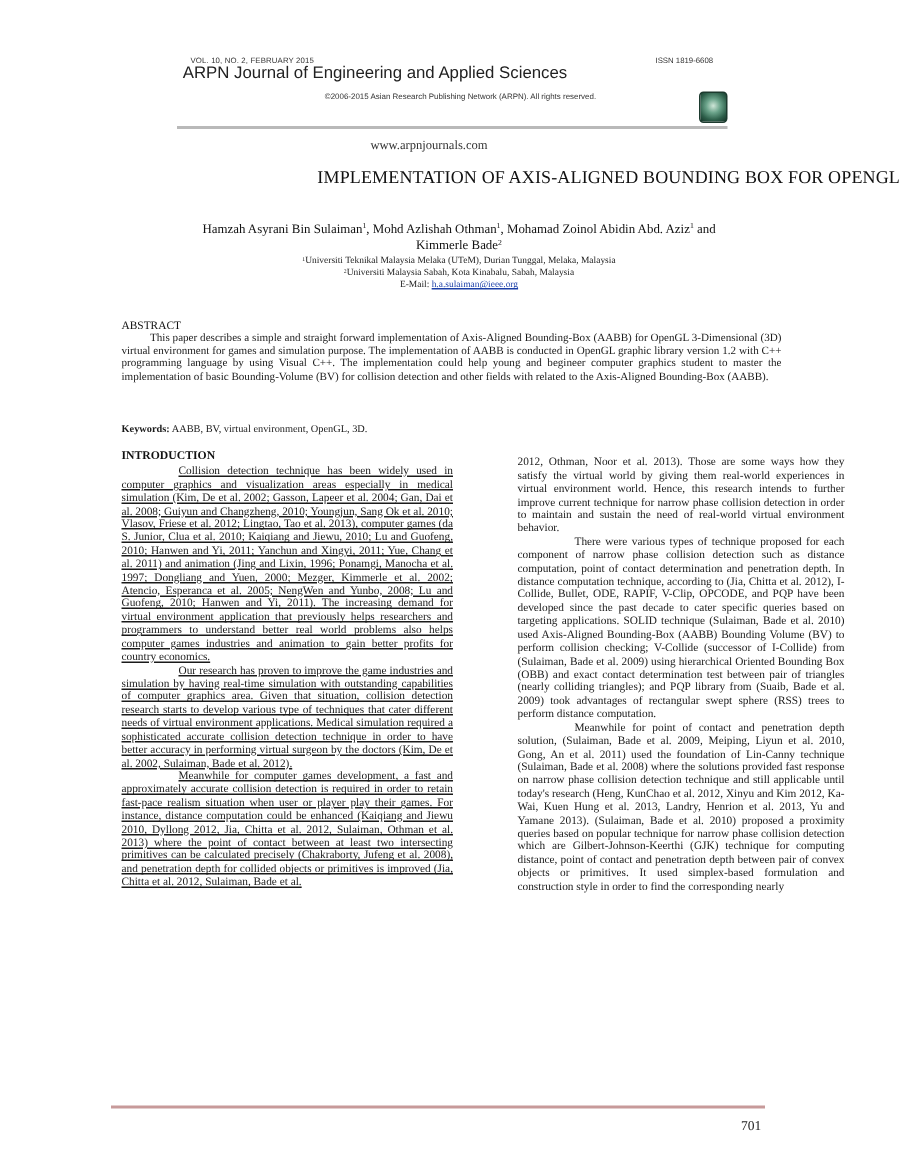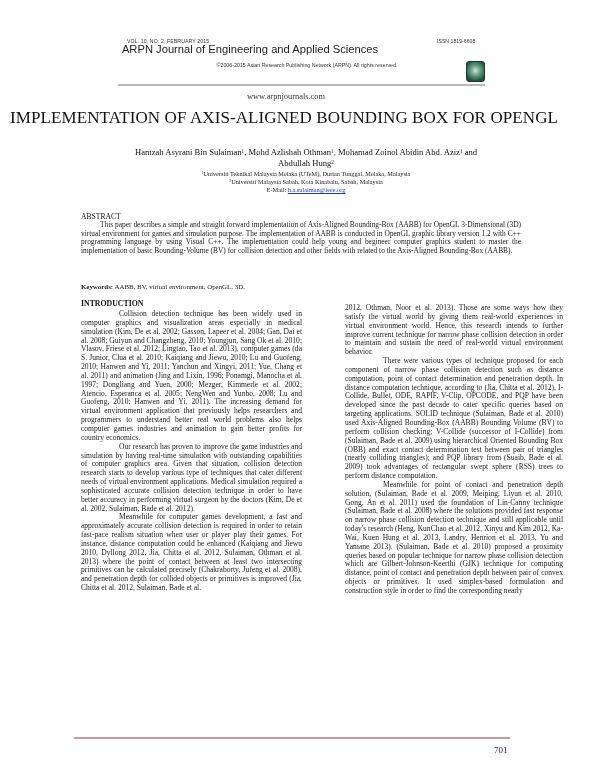--- a/index.html
+++ b/index.html
@@ -5,32 +5,32 @@
   html, body { margin:0; padding:0; background:#ffffff; }
   body { width:600px; height:776px; position:relative; overflow:hidden; font-family:"Liberation Serif", serif; color:#1a1a1a; }
   .hdr-vol { position:absolute; left:127px; top:38px; font-family:"Liberation Sans", sans-serif; font-size:5.2px; color:#333; letter-spacing:0.1px; }
   .hdr-issn { position:absolute; left:437px; top:38px; font-family:"Liberation Sans", sans-serif; font-size:5.2px; color:#333; }
   .hdr-journal { position:absolute; left:0; width:492px; top:43px; text-align:center; font-family:"Liberation Sans", sans-serif; font-size:11.2px; color:#222; padding-left:8px; box-sizing:border-box; }
   .hdr-copy { position:absolute; left:0; width:600px; top:62px; text-align:center; font-family:"Liberation Sans", sans-serif; font-size:5.3px; color:#333; padding-left:14px; box-sizing:border-box; }
   .logo { position:absolute; left:466px; top:61px; width:19px; height:21px; border-radius:3px;
           background: radial-gradient(circle at 50% 45%, #cfe6d8 0%, #6aa38a 35%, #2d5f4a 70%, #153328 100%); border:1px solid #1c3a2e; box-sizing:border-box; }
   .hdr-rule { position:absolute; left:118px; top:84px; width:367px; height:2px; background:#b9b9b9; }
   .site { position:absolute; left:0; width:564px; top:92px; text-align:center; font-size:8.4px; color:#333; padding-left:8px; box-sizing:border-box; }
-  .title { position:absolute; left:0; width:600px; top:111px; text-align:left; font-size:17px; line-height:14px; color:#111; letter-spacing:0.1px; padding-left:10px; box-sizing:border-box; }
+  .title { position:absolute; left:0; width:600px; top:111px; text-align:right; font-size:12px; line-height:14px; color:#111; letter-spacing:0.1px; padding-left:10px; box-sizing:border-box; }
   .authors { position:absolute; left:0; width:600px; top:147px; text-align:center; font-size:8.6px; line-height:11px; color:#111; padding-left:12px; box-sizing:border-box; }
   .affil { position:absolute; left:0; width:600px; top:170px; text-align:center; font-size:6.3px; line-height:8.2px; color:#222; padding-left:12px; box-sizing:border-box; }
   .affil a { color:#1b3fa8; text-decoration:underline; }
   sup { font-size:60%; vertical-align:top; position:relative; top:-1px; }
   .abs-head { position:absolute; left:81px; top:212px; font-weight:normal; font-size:7.6px; color:#111; }
   .abs-body { position:absolute; left:81px; top:221px; width:440px; font-size:7.4px; line-height:8.7px; text-align:justify; color:#1a1a1a; }
   .abs-body .ind { display:inline-block; width:19px; }
   .kw { position:absolute; left:81px; top:283px; font-size:6.9px; color:#1a1a1a; }
   .kw b { font-weight:bold; }
   .col { position:absolute; font-size:7.55px; line-height:8.85px; text-align:justify; color:#1a1a1a; }
-  .col-left { left:81px; top:310px; width:221px; }
+  .col-left { left:81px; top:310px; width:221px;text-decoration:underline; }
   .col-right { left:310px; top:304px; width:218px;margin-left:35px; }
   .sec-head { position:absolute; left:81px; top:299px; font-weight:bold; font-size:7.8px; color:#111; }
   .col p { margin:0; }
   .col .ind { display:inline-block; width:38px; }
   .foot-rule { position:absolute; left:74px; top:737px; width:436px; height:2px; background:#c79a9a; }
   .page-num { position:absolute; left:494px; top:745px; font-size:9px; color:#222; }
 </style>
 </head>
 <body>
 
@@ -45,21 +45,21 @@
 
   <div class="title">
     <div>IMPLEMENTATION OF AXIS-ALIGNED BOUNDING BOX FOR OPENGL</div>
   </div>
 
   <div class="authors">
     <div>
       <span>Hamzah Asyrani Bin Sulaiman</span><sup>1</sup><span>, Mohd Azlishah Othman</span><sup>1</sup><span>, Mohamad Zoinol Abidin Abd. Aziz</span><sup>1</sup><span> and</span>
     </div>
     <div>
-      <span>Abdullah Hung</span><sup>2</sup>
+      <span>Kimmerle Bade</span><sup>2</sup>
     </div>
   </div>
 
   <div class="affil">
     <div><sup>1</sup><span>Universiti Teknikal Malaysia Melaka (UTeM), Durian Tunggal, Melaka, Malaysia</span></div>
     <div><sup>2</sup><span>Universiti Malaysia Sabah, Kota Kinabalu, Sabah, Malaysia</span></div>
     <div><span>E-Mail: </span><a>h.a.sulaiman@ieee.org</a></div>
   </div>
 
   <div class="abs-head">ABSTRACT</div>

